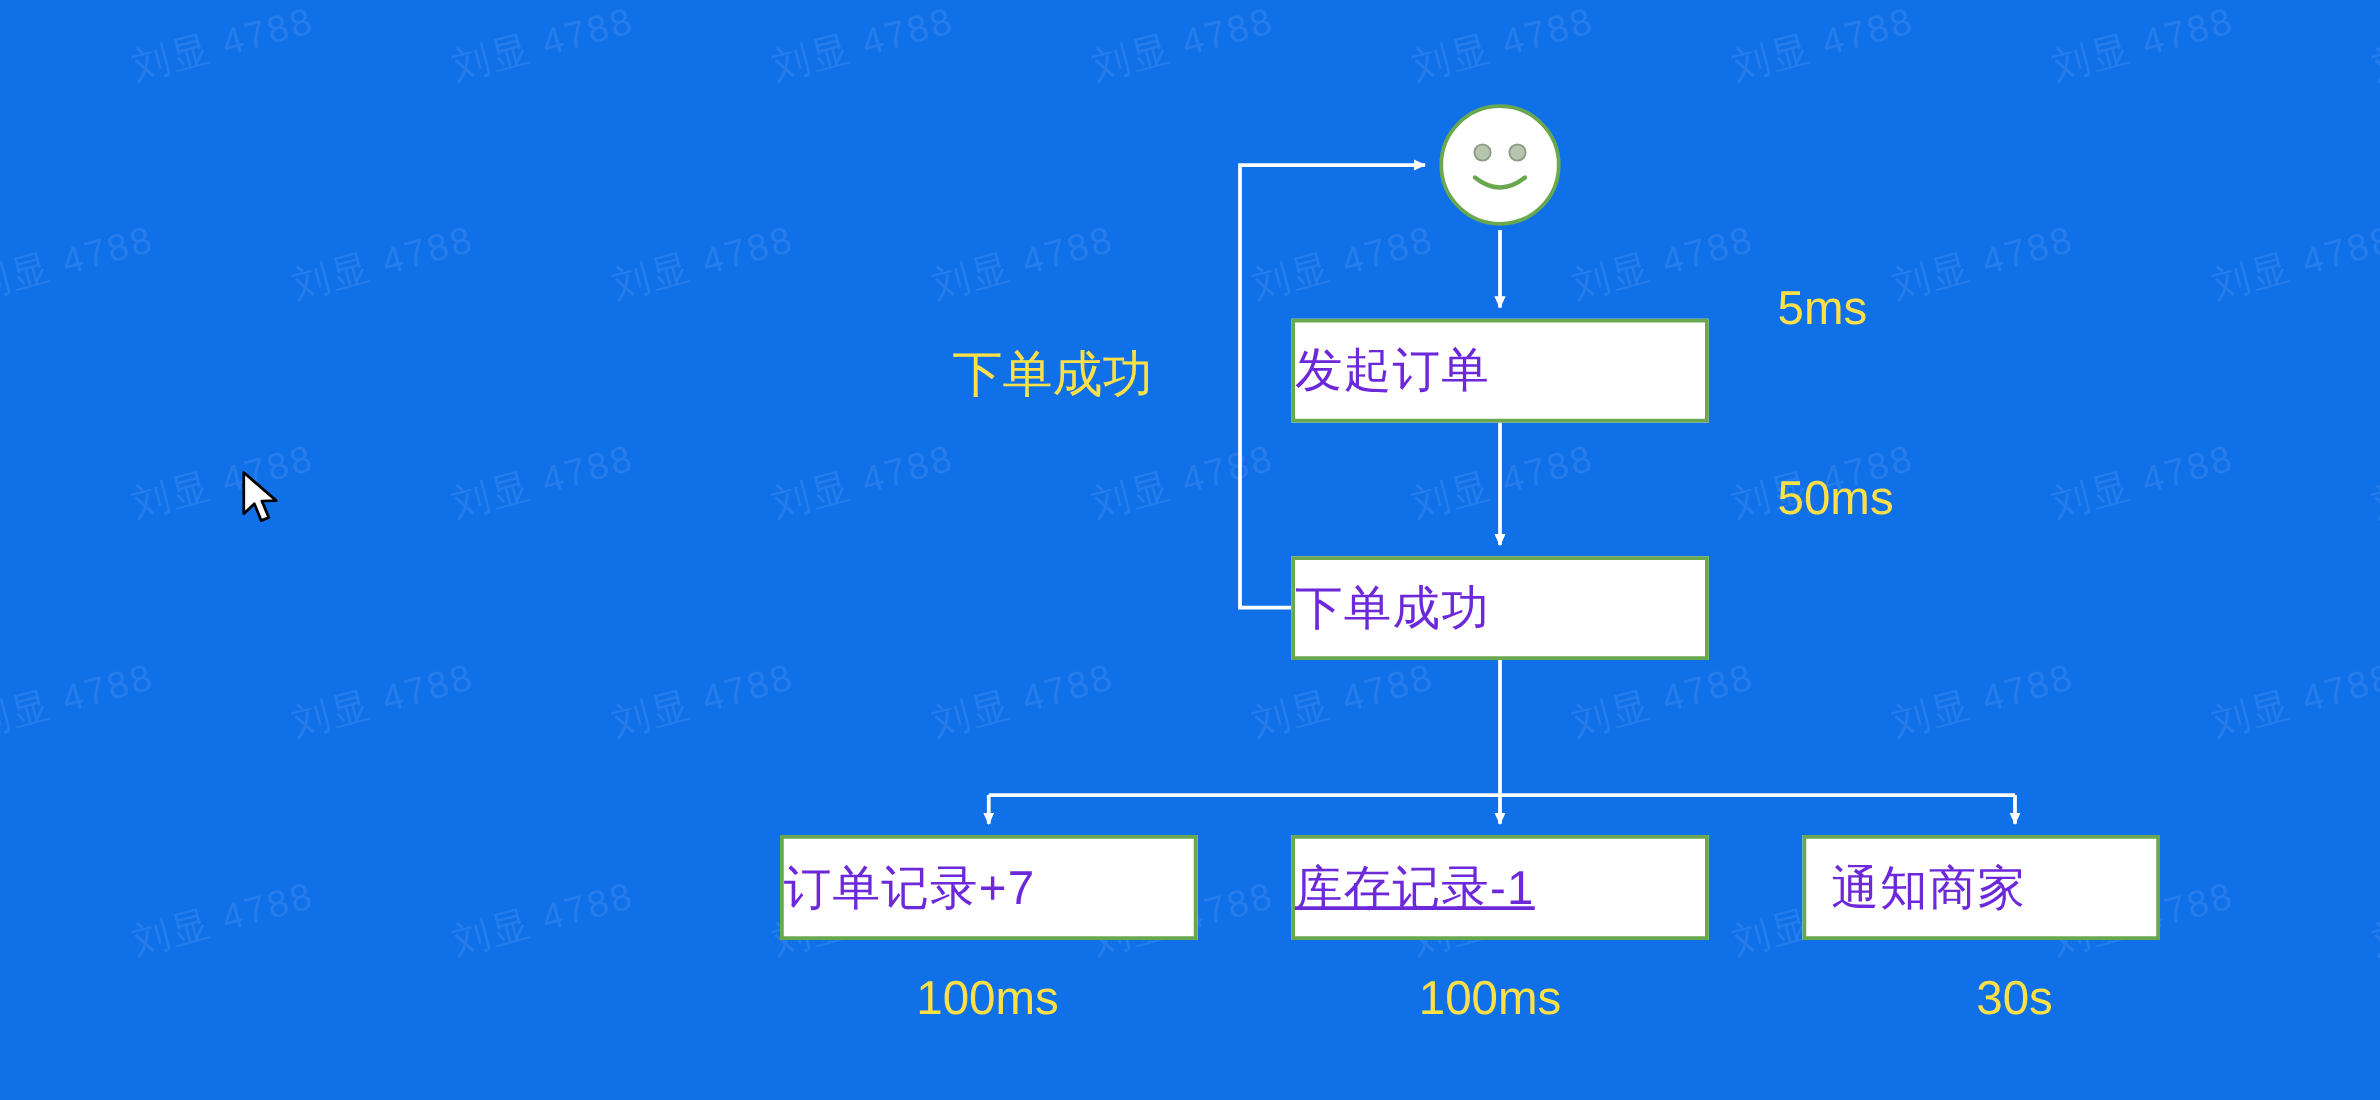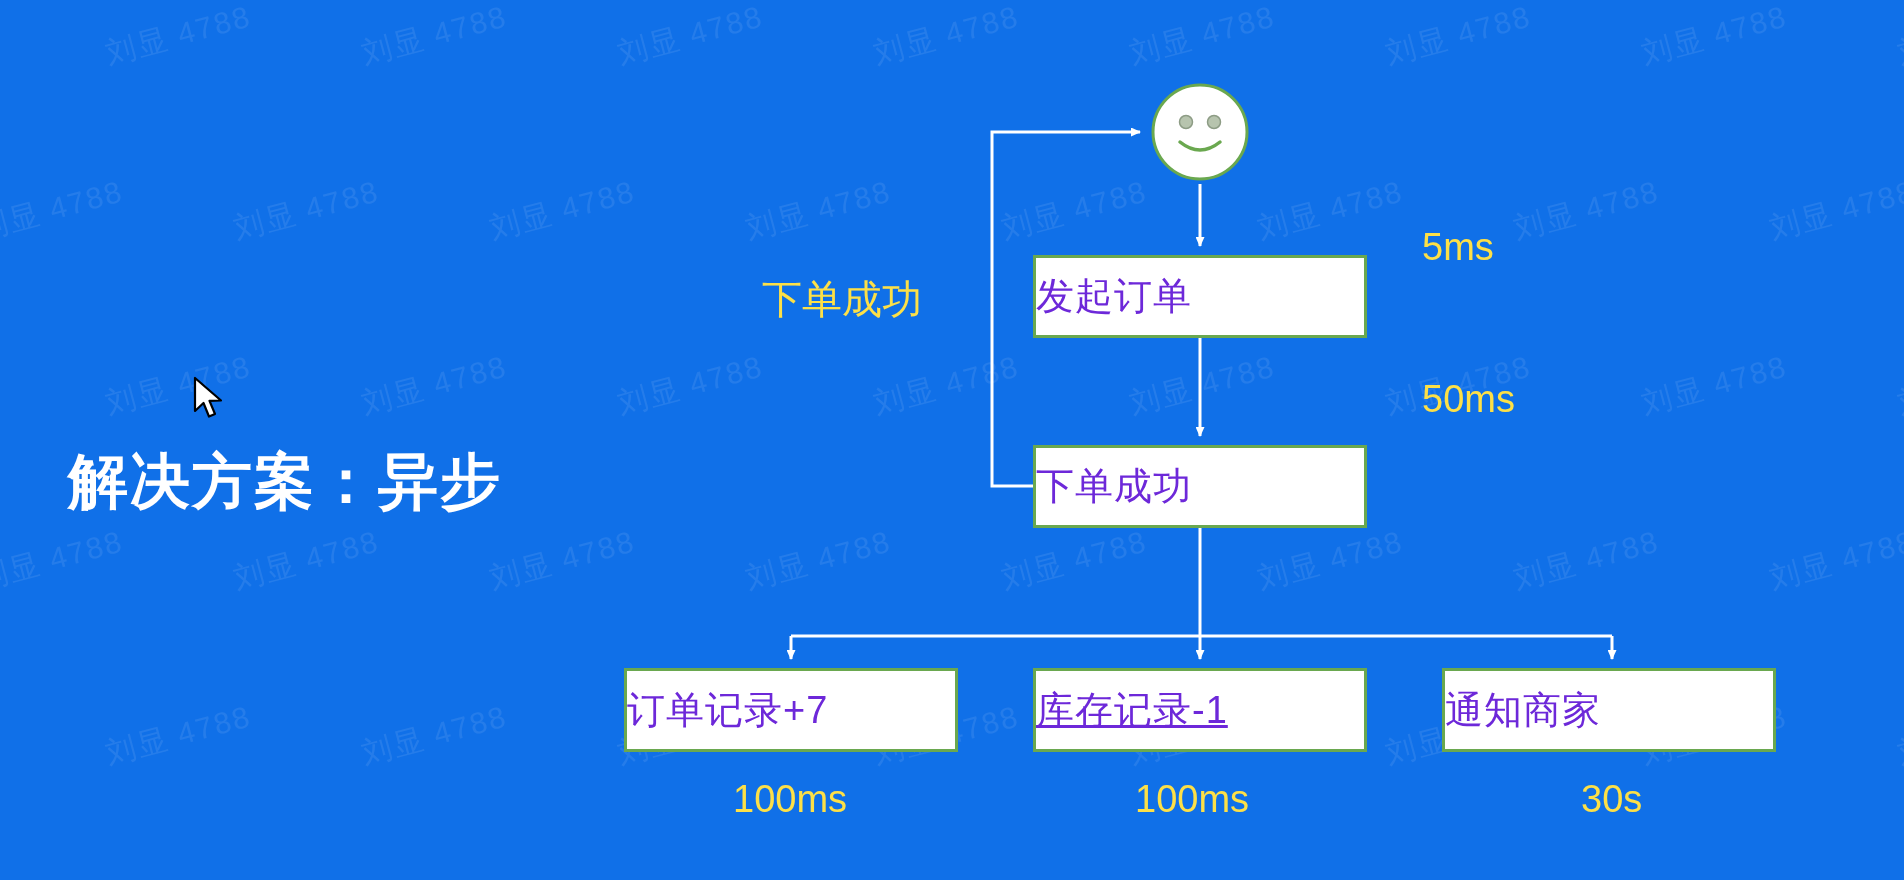--- a/index.html
+++ b/index.html
@@ -175,21 +175,20 @@
     <path d="M1612 636 L1612 659" stroke="#ffffff" stroke-width="3" fill="none" marker-end="url(#arrowhead)"></path>
   </svg>
 
   <svg id="smiley" viewBox="0 0 100 100" xmlns="http://www.w3.org/2000/svg">
     <circle cx="50" cy="50" r="47" fill="#ffffff" stroke="#6aa84f" stroke-width="3"></circle>
     <circle cx="36" cy="40" r="6.5" fill="#b7c4ae" stroke="#8d9c85" stroke-width="1.5"></circle>
     <circle cx="64" cy="40" r="6.5" fill="#b7c4ae" stroke="#8d9c85" stroke-width="1.5"></circle>
     <path d="M30 60 Q50 76 70 60" stroke="#6aa84f" stroke-width="3.5" fill="none" stroke-linecap="round"></path>
   </svg>
 
-  <div id="page-title">解决方案：异步</div>
 
   <div class="label edge-label" style="left:762px; top:272px;">下单成功</div>
 
   <div class="node" style="left:1033px; top:255px; width:334px; height:83px;">
     <span>发起订单</span>
   </div>
   <div class="label latency" style="left:1422px; top:226px;">5ms</div>
 
   <div class="node" style="left:1033px; top:445px; width:334px; height:83px;">
     <span>下单成功</span>
@@ -199,21 +198,21 @@
   <div class="node" style="left:624px; top:668px; width:334px; height:84px;">
     <span>订单记录+7</span>
   </div>
   <div class="label latency" style="left:733px; top:778px;">100ms</div>
 
   <div class="node" style="left:1033px; top:668px; width:334px; height:84px;text-decoration:underline;">
     <span>库存记录-1</span>
   </div>
   <div class="label latency" style="left:1135px; top:778px;">100ms</div>
 
-  <div class="node" style="left:1442px; top:668px; width:334px; height:84px;">
+  <div class="node" style="left:1442px; top:668px; width:286px; height:84px;padding-left:20px;">
     <span>通知商家</span>
   </div>
   <div class="label latency" style="left:1581px; top:778px;">30s</div>
 
   <svg id="cursor" viewBox="0 0 34 46" xmlns="http://www.w3.org/2000/svg">
     <path d="M3 2 L3 35 L11.5 27 L17 40.5 L23 38 L17.5 24.8 L29 24.5 Z" fill="#ffffff" stroke="#000000" stroke-width="2.2" stroke-linejoin="round"></path>
   </svg>
 
 </div>
 

